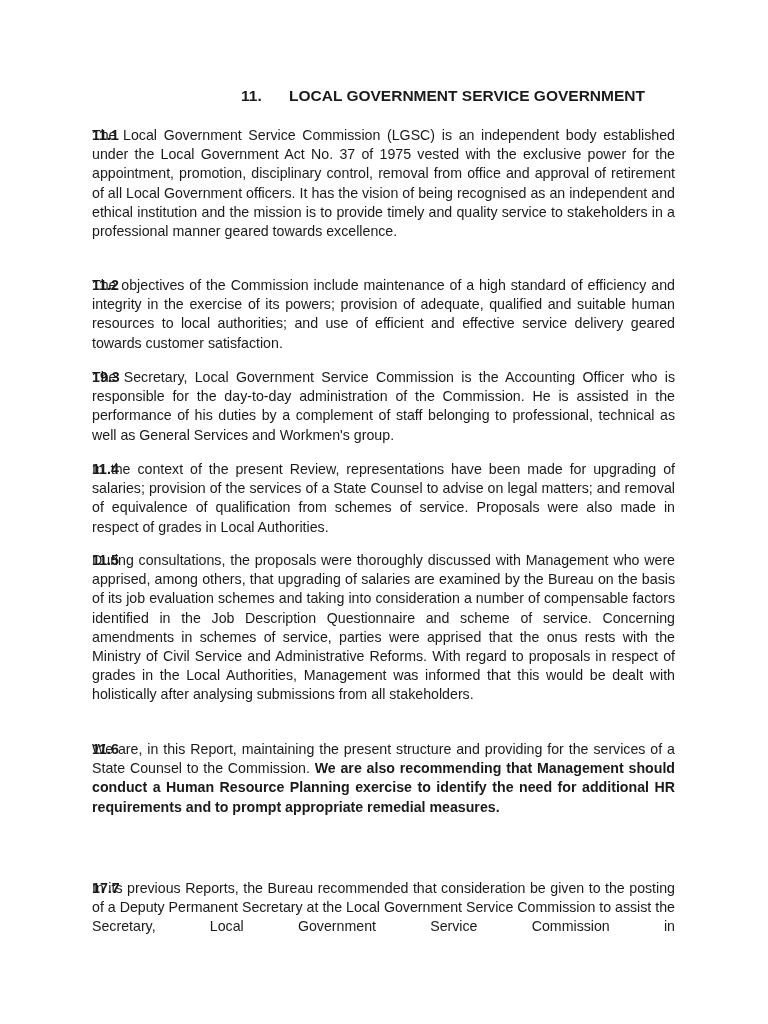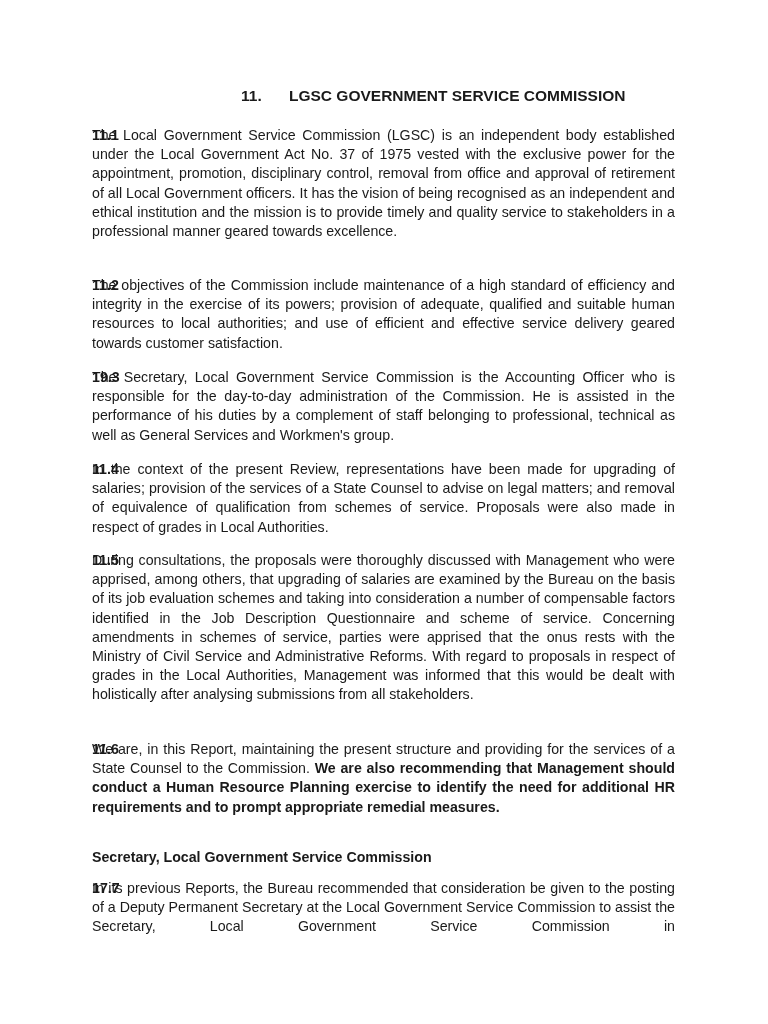--- a/index.html
+++ b/index.html
@@ -15,21 +15,21 @@
   .para .body b { font-weight:bold; }
   .subhead { position:absolute; left:92px; top:849px; font-weight:bold; font-size:14.2px; }
 </style>
 </head>
 <body>
 
 <div class="page">
 
   <div class="title">
     <span class="num">11.</span>
-    <span class="txt">LGSC GOVERNMENT SERVICE COMMISSION</span>
+    <span class="txt">LOCAL GOVERNMENT SERVICE GOVERNMENT</span>
   </div>
 
   <div class="para" style="top:126px;">
     <span class="pnum">11.1</span>
     <div class="body">The Local Government Service Commission (LGSC) is an independent body established under the Local Government Act No. 37 of 1975 vested with the exclusive power for the appointment, promotion, disciplinary control, removal from office and approval of retirement of all Local Government officers.  It has the vision of being recognised as an independent and ethical institution and the mission is to provide timely and quality service to stakeholders in a professional manner geared towards excellence.</div>
   </div>
 
   <div class="para" style="top:276px;">
     <span class="pnum">11.2</span>
     <div class="body">The objectives of the Commission include maintenance of a high standard of efficiency and integrity in the exercise of its powers; provision of adequate, qualified and suitable human resources to local authorities; and use of efficient and effective service delivery geared towards customer satisfaction.</div>
@@ -48,20 +48,19 @@
   <div class="para" style="top:551px;">
     <span class="pnum">11.5</span>
     <div class="body">During consultations, the proposals were thoroughly discussed with Management who were apprised, among others, that upgrading of salaries are examined by the Bureau on the basis of its job evaluation schemes and taking into consideration a number of compensable factors identified in the Job Description Questionnaire and scheme of service.  Concerning amendments in schemes of service, parties were apprised that the onus rests with the Ministry of Civil Service and Administrative Reforms.  With regard to proposals in respect of grades in the Local Authorities, Management was informed that this would be dealt with holistically after analysing submissions from all stakeholders.</div>
   </div>
 
   <div class="para" style="top:740px;">
     <span class="pnum">11.6</span>
     <div class="body"><span>We are, in this Report, maintaining the present structure and providing for the services of a State Counsel to the Commission.  </span><b>We are also recommending that Management should conduct a Human Resource Planning exercise to identify the need for additional HR requirements and to prompt appropriate remedial measures.</b></div>
   </div>
 
-  <div class="subhead">Secretary, Local Government Service Commission</div>
 
   <div class="para" style="top:879px;">
     <span class="pnum">17.7</span>
     <div class="body" style="text-align-last:justify;">In its previous Reports, the Bureau recommended that consideration be given to the posting of a Deputy Permanent Secretary at the Local Government Service Commission to assist the Secretary, Local Government Service Commission in</div>
   </div>
 
 </div>
 
 </body></html>

